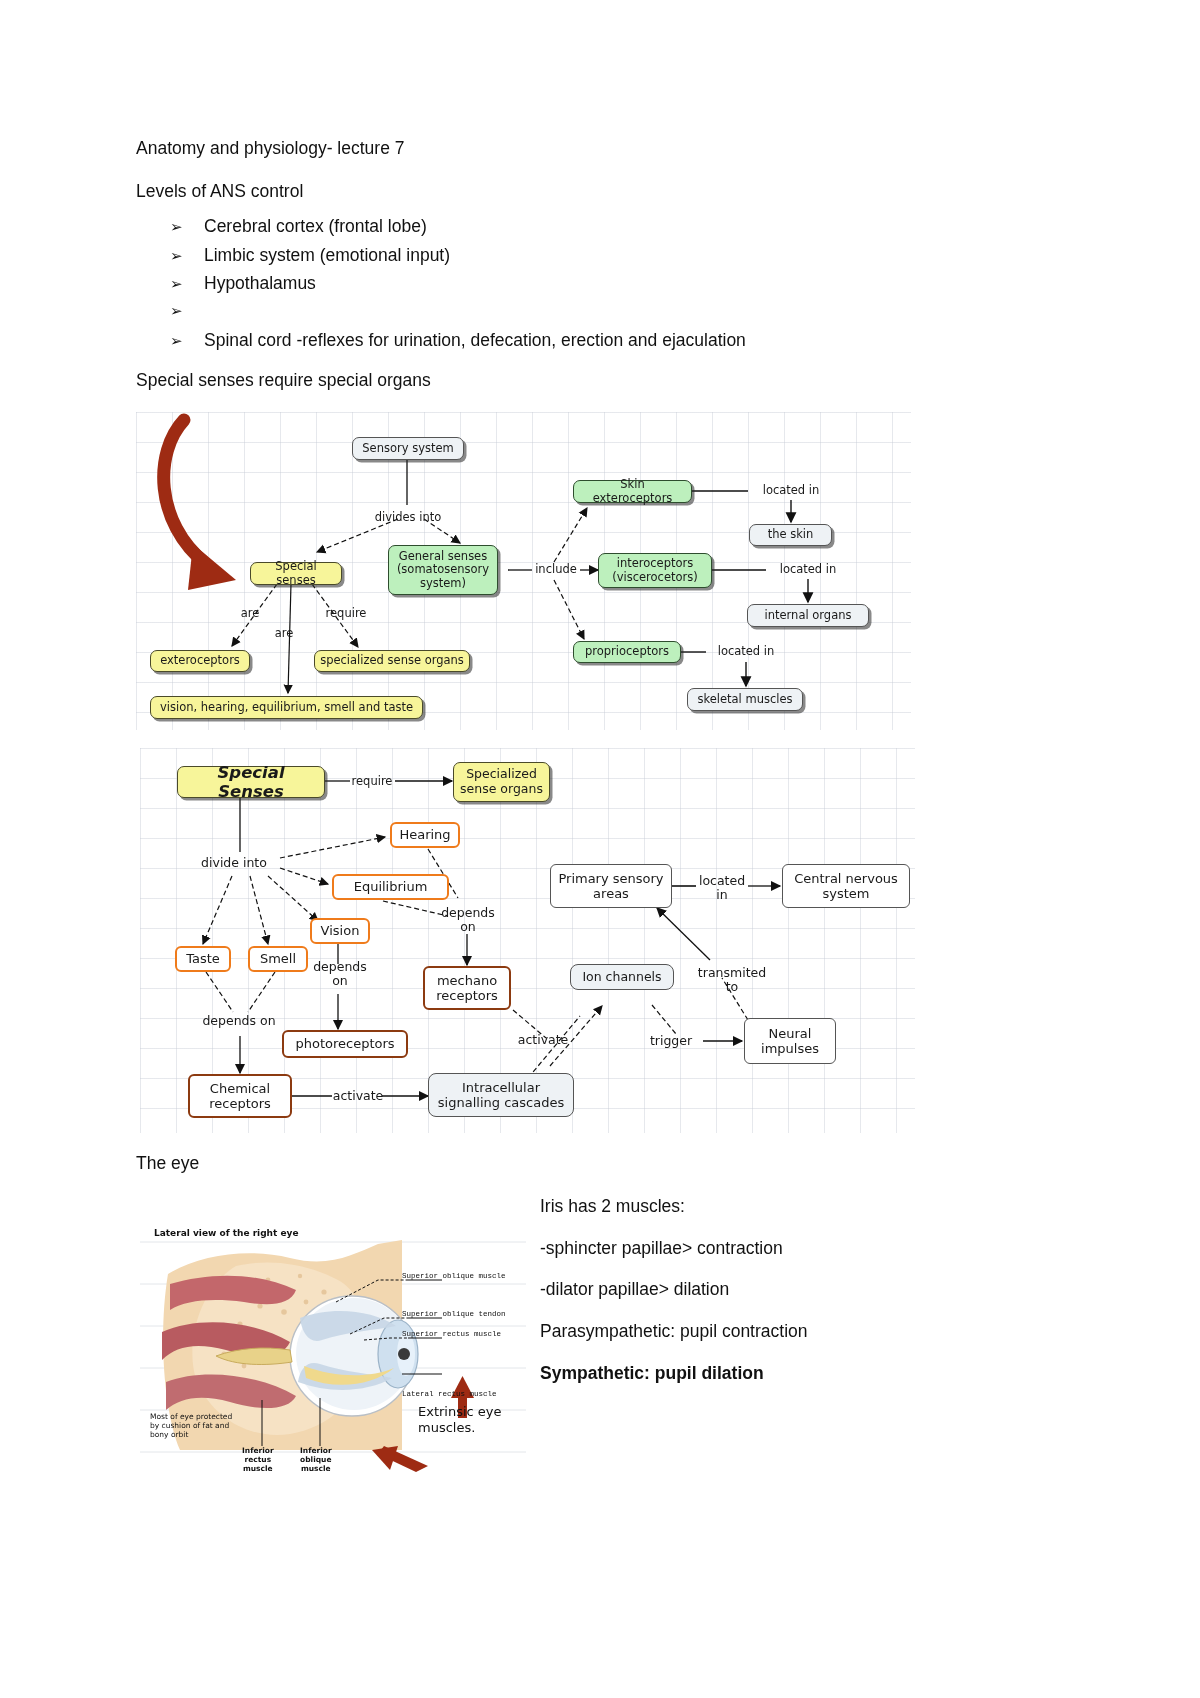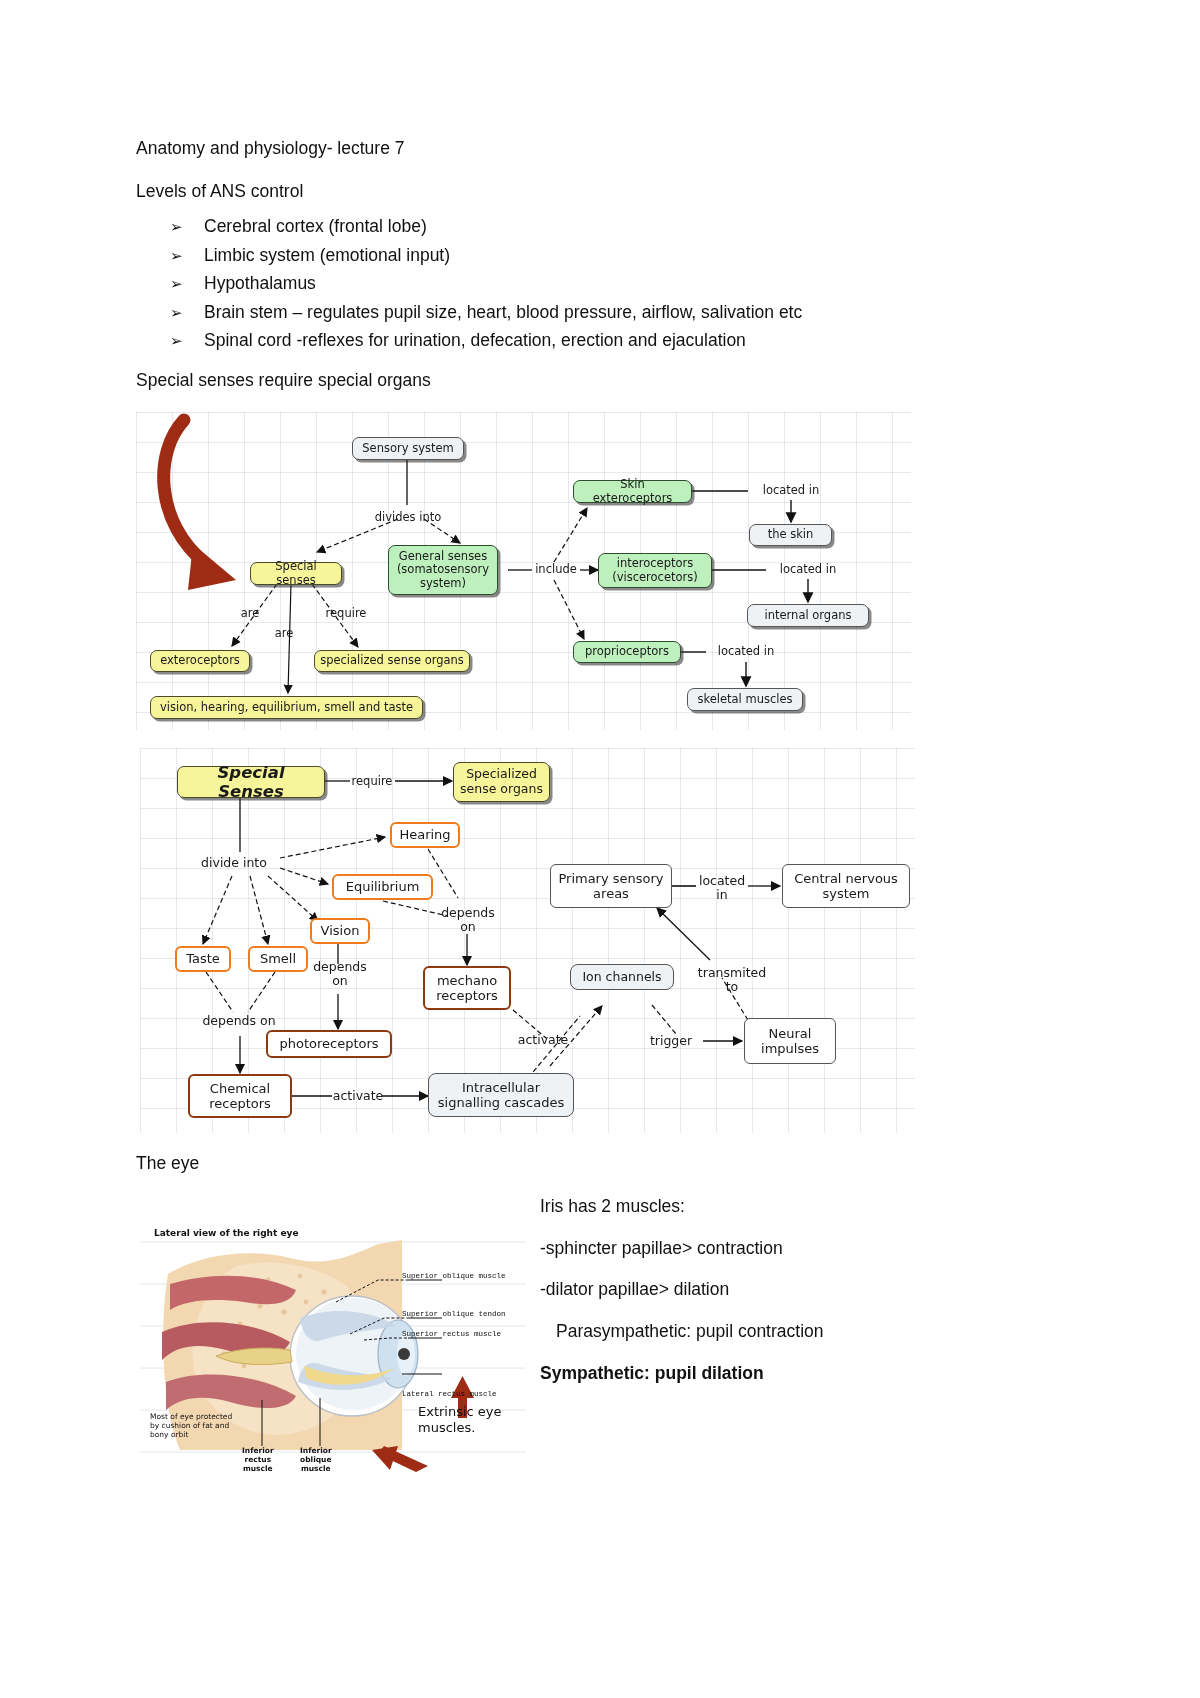--- a/index.html
+++ b/index.html
@@ -167,21 +167,20 @@
     <div class="bullet-row">
       <span class="bullet-glyph">➢</span>
       <span>Limbic system (emotional input)</span>
     </div>
     <div class="bullet-row">
       <span class="bullet-glyph">➢</span>
       <span>Hypothalamus</span>
     </div>
     <div class="bullet-row">
       <span class="bullet-glyph">➢</span>
-      <span>Brain stem – regulates pupil size, heart, blood pressure, airflow, salivation etc</span>
     </div>
     <div class="bullet-row">
       <span class="bullet-glyph">➢</span>
       <span>Spinal cord -reflexes for urination, defecation, erection and ejaculation</span>
     </div>
   </div>
 
   <div class="doc-text heading-line" style="top:369px;text-align:right;">Special senses require special organs</div>
 
   <div class="cmap" id="d1" style="left:136px; top:412px; width:775px; height:318px;">
@@ -323,40 +322,40 @@
 
     <div class="edge-label" style="left:204px; top:27px; width:56px;">require</div>
 
     <div class="node n-yellow n-shadow" style="left:313px; top:14px; width:97px; height:40px; font-size:12.5px; white-space:pre-line;">Specialized
 sense organs</div>
 
     <div class="edge-label" style="left:56px; top:108px; width:76px; font-size:12.5px;">divide into</div>
 
     <div class="node n-white-orange" style="left:250px; top:74px; width:70px; height:26px; font-size:13px;">Hearing</div>
 
-    <div class="node n-white-orange" style="left:192px; top:126px; width:101px; height:26px; font-size:13px;">Equilibrium</div>
+    <div class="node n-white-orange" style="left:192px; top:126px; width:117px; height:26px; font-size:13px;">Equilibrium</div>
 
     <div class="node n-white-orange" style="left:170px; top:170px; width:60px; height:26px; font-size:13px;">Vision</div>
 
     <div class="node n-white-orange" style="left:35px; top:198px; width:56px; height:26px; font-size:13px;">Taste</div>
 
     <div class="node n-white-orange" style="left:108px; top:198px; width:60px; height:26px; font-size:13px;">Smell</div>
 
     <div class="edge-label" style="left:300px; top:158px; width:56px; font-size:12.5px;">depends
 on</div>
 
     <div class="edge-label" style="left:172px; top:212px; width:56px; font-size:12.5px;">depends
 on</div>
 
     <div class="edge-label" style="left:44px; top:266px; width:110px; font-size:12.5px;">depends on</div>
 
     <div class="node n-white-brown" style="left:283px; top:218px; width:88px; height:44px; font-size:13px; white-space:pre-line;">mechano
 receptors</div>
 
-    <div class="node n-white-brown" style="left:126px; top:282px; width:126px; height:28px; font-size:13px;">photoreceptors</div>
+    <div class="node n-white-brown" style="left:142px; top:282px; width:126px; height:28px; font-size:13px;">photoreceptors</div>
 
     <div class="node n-white-brown" style="left:48px; top:326px; width:104px; height:44px; font-size:13px; white-space:pre-line;">Chemical
 receptors</div>
 
     <div class="edge-label" style="left:190px; top:341px; width:56px; font-size:12.5px;">activate</div>
 
     <div class="node n-grey" style="left:288px; top:325px; width:146px; height:44px; font-size:13px; white-space:pre-line; border-radius:8px;">Intracellular
 signalling cascades</div>
 
     <div class="edge-label" style="left:372px; top:285px; width:62px; font-size:12.5px;">activate</div>
@@ -479,16 +478,16 @@
 oblique
 muscle</div>
 
     <div style="position:absolute; left:278px; top:190px; font-size:13px; color:#111; white-space:pre-line; line-height:1.25; font-family:'DejaVu Sans', sans-serif;">Extrinsic eye
 muscles.</div>
   </div>
 
   <div class="side-note" style="top:1196px;">Iris has 2 muscles:</div>
   <div class="side-note" style="top:1238px;">-sphincter papillae&gt; contraction</div>
   <div class="side-note" style="top:1279px;">-dilator papillae&gt; dilation</div>
-  <div class="side-note" style="top:1321px;margin-left:16px;">Parasympathetic: pupil contraction</div>
+  <div class="side-note" style="top:1321px;">Parasympathetic: pupil contraction</div>
   <div class="side-note" style="top:1363px;font-weight:bold;">Sympathetic: pupil dilation</div>
 
 </div>
 
 </body></html>

